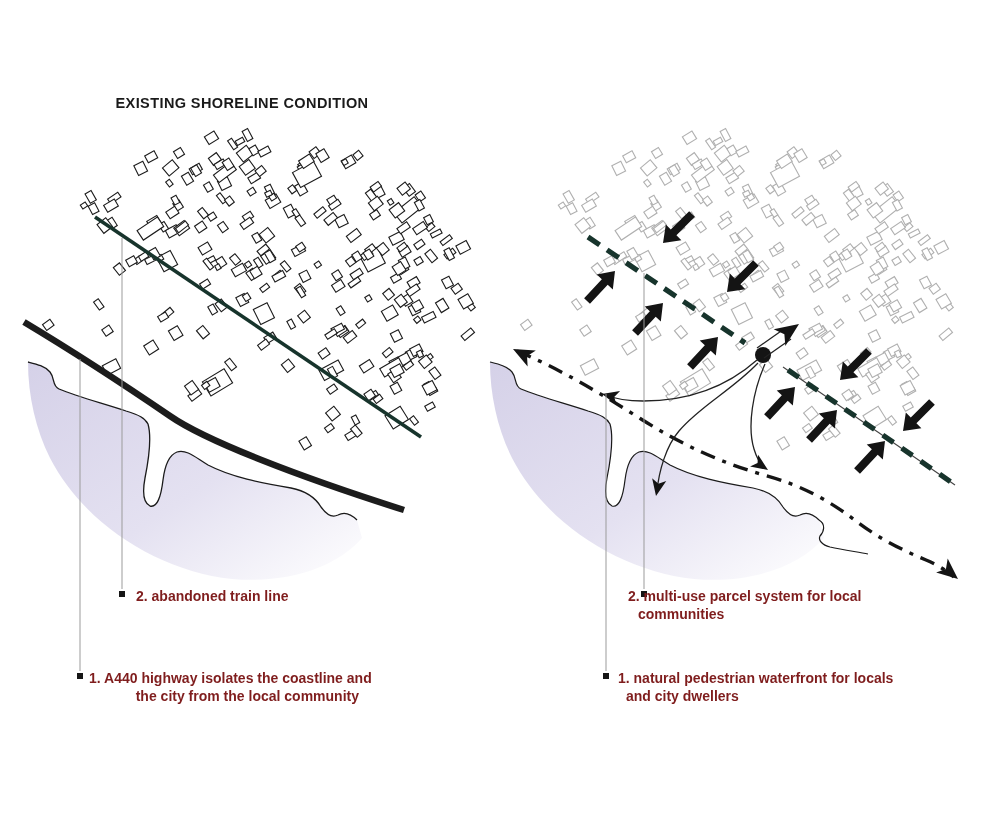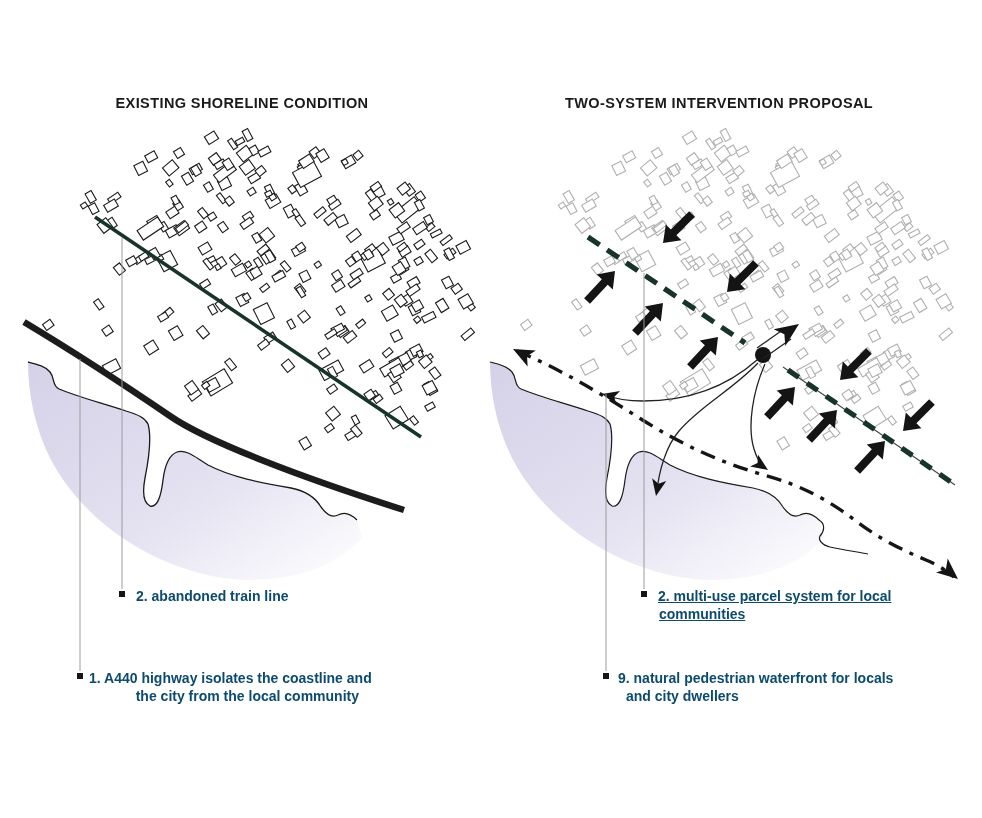--- a/index.html
+++ b/index.html
@@ -2,21 +2,21 @@
 <html><head>
 <meta charset="utf-8">
 <style>
   html,body{margin:0;padding:0;background:#fff;}
   .canvas{position:relative;width:982px;height:818px;background:#fff;overflow:hidden;
           font-family:"Liberation Sans",sans-serif;padding-left:46px;}
   .map-svg{position:absolute;left:0;top:0;}
   .panel-title{position:absolute;width:400px;text-align:center;
                font:700 14.5px/18px "Liberation Sans",sans-serif;
                letter-spacing:.4px;color:#1a1a1a;white-space:nowrap;}
-  .lbl{position:absolute;font:700 14px/17.5px "Liberation Sans",sans-serif;color:#0c4a6e;white-space:nowrap;}
+  .lbl{position:absolute;font:700 14px/17.5px "Liberation Sans",sans-serif;color:#7f1d1d;white-space:nowrap;}
   .bullet{position:absolute;width:6px;height:6px;background:#161616;display:block;}
 </style>
 </head>
 <body>
 
 <div class="canvas">
 
   <svg class="map-svg" width="982" height="818" viewBox="0 0 982 818">
     <defs>
       <linearGradient id="waterGrad" x1="0" y1="0" x2="1" y2="1">
@@ -553,36 +553,35 @@
         <use href="#carrow" transform="translate(837,410) rotate(-47)"></use>
         <use href="#carrow" transform="translate(885,441) rotate(-47)"></use>
       </g>
 
       <line x1="644" y1="273" x2="644" y2="589" stroke="#9b9b9b" stroke-width="1"></line>
       <line x1="606" y1="394" x2="606" y2="671" stroke="#9b9b9b" stroke-width="1"></line>
     </g>
   </svg>
 
   <div class="panel-title" style="left:42px;top:94px;">EXISTING SHORELINE CONDITION</div>
-  <div class="panel-title" style="left:519px;top:94px;">TWO-SYSTEM INTERVENTION PROPOSAL</div>
 
   <span class="bullet" style="left:119px;top:591px;"></span>
   <div class="lbl" style="left:136px;top:588px;">
     <div>2. abandoned train line</div>
   </div>
   <span class="bullet" style="left:77px;top:673px;"></span>
   <div class="lbl" style="left:89px;top:670px;text-align:center;">
     <div>1. A440 highway isolates the coastline and</div>
     <div style="margin-left:34px">the city from the local community</div>
   </div>
 
   <span class="bullet" style="left:641px;top:591px;"></span>
-  <div class="lbl" style="left:658px;top:588px;text-decoration:underline;">
+  <div class="lbl" style="left:628px;top:588px;">
     <div>2. multi-use parcel system for local</div>
-    <div style="margin-left:1px">communities</div>
+    <div style="margin-left:10px">communities</div>
   </div>
   <span class="bullet" style="left:603px;top:673px;"></span>
   <div class="lbl" style="left:618px;top:670px;">
-    <div>9. natural pedestrian waterfront for locals</div>
+    <div>1. natural pedestrian waterfront for locals</div>
     <div style="margin-left:8px">and city dwellers</div>
   </div>
 
 </div>
 
 </body></html>

